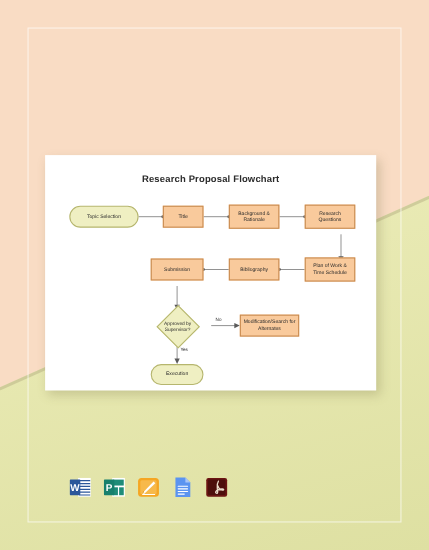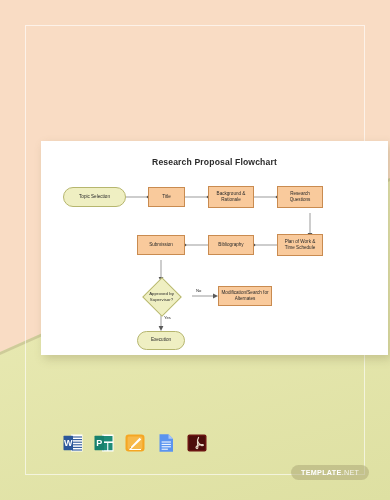--- a/index.html
+++ b/index.html
@@ -24,21 +24,21 @@
     background:#B9B486;opacity:.55;
   }
   .inner-frame{
     position:absolute;left:25px;top:25px;right:25px;bottom:25px;
     border:1.5px solid rgba(255,255,255,.62);
     box-sizing:border-box;pointer-events:none;
   }
 
   
   .card{
-    position:absolute;left:41px;top:141px;width:347px;height:214px;
+    position:absolute;left:41px;top:141px;width:301px;height:214px;
     background:#FFFFFF;
     box-shadow:3px 4px 9px rgba(120,110,70,.28);
   }
   .card-title{
     position:absolute;left:0;right:0;top:16px;
     text-align:center;font-size:8.6px;font-weight:bold;color:#2B2B2B;
     letter-spacing:.15px;
   }
 
   
@@ -236,17 +236,14 @@
         <rect x="3" y="4" width="16" height="14" rx="1.2" fill="#4D0E0C"></rect>
         <path d="M12.6 5.4 c-1.1 1.7 -1.4 4.2 -1.1 6.4 c.25 1.9 .9 3.6 .2 4.4
                  c-.75 .85 -2.2 -.25 -1.5 -1.35 c.8 -1.25 3.3 -2.1 5.6 -2.3
                  c1 -.08 1.6 .12 1.55 .55 c-.05 .5 -1 .6 -1.9 .3
                  c-1.55 -.5 -3.1 -2.2 -3.85 -4.5" fill="none" stroke="#E8D9C8" stroke-width="1.15" stroke-linecap="round" stroke-linejoin="round"></path>
       </svg>
     </div>
 
   </div>
 
-  <div class="wm">
-    <span>TEMPLATE</span><span class="dim">.NET</span>
-  </div>
 
 </div>
 
 </body></html>

